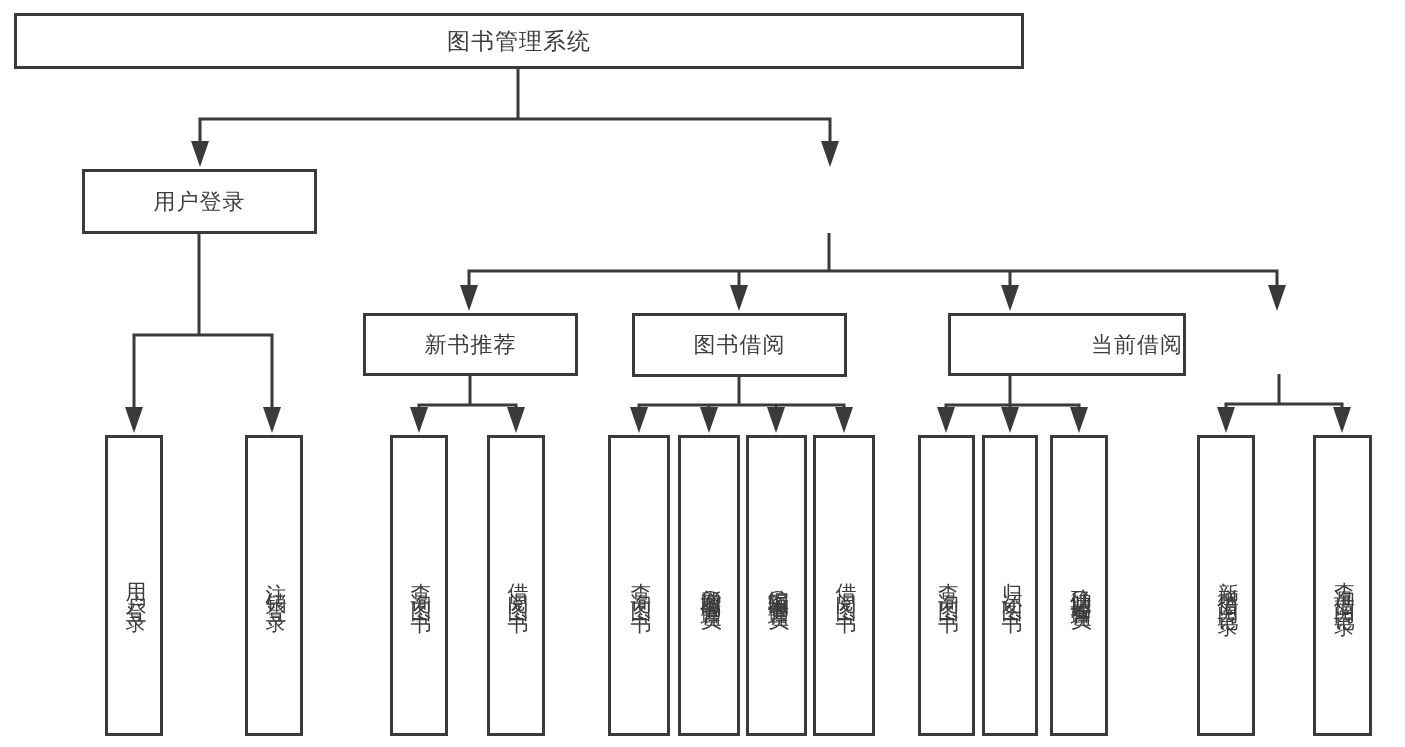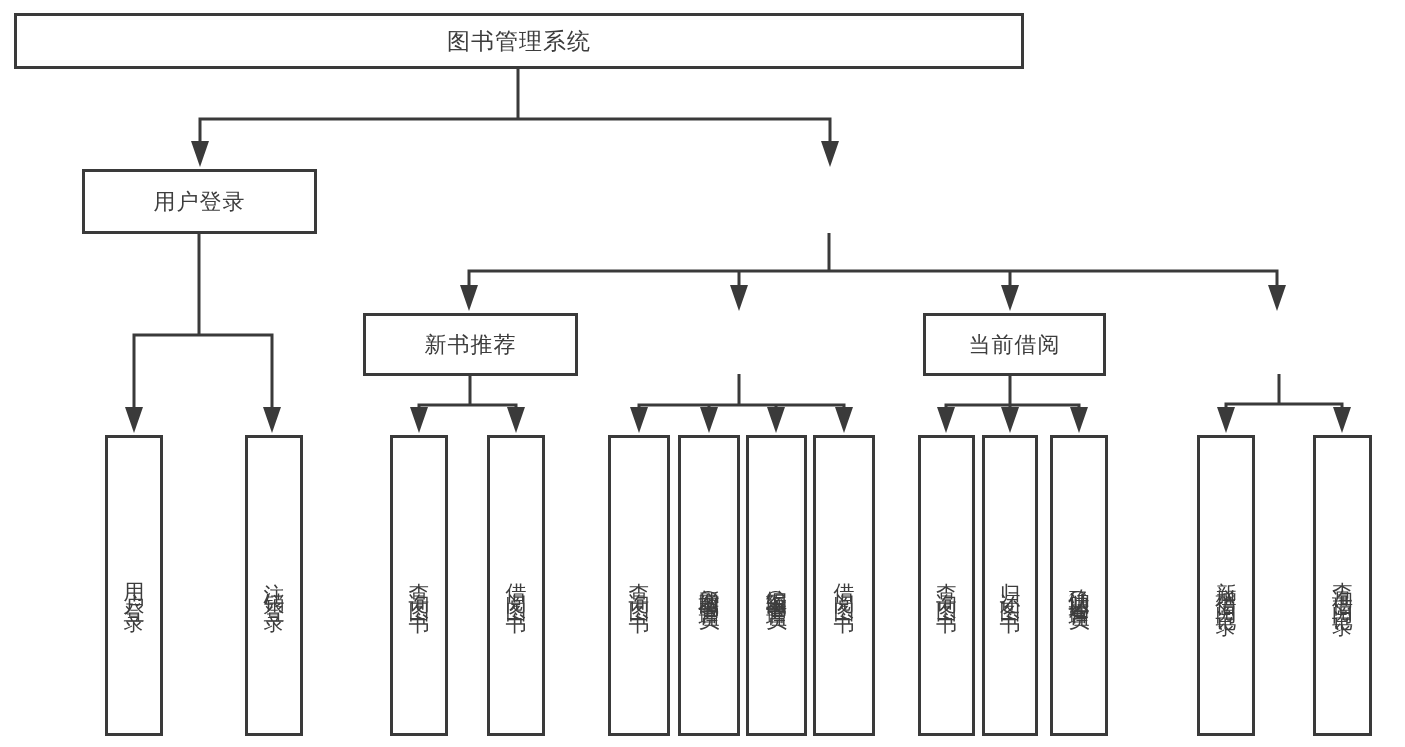--- a/index.html
+++ b/index.html
@@ -1,21 +1,21 @@
 <!DOCTYPE html>
 <html><head>
 <meta charset="utf-8">
 <style>
   html, body { margin: 0; padding: 0; background: #ffffff; }
   #stage {
     position: relative;
     width: 1405px;
     height: 747px;
     background: #ffffff;
-    font-family: Liberation Serif, serif;
+    font-family: Liberation Mono, monospace;
     overflow: hidden;
   }
   #wires {
     position: absolute;
     left: 0; top: 0;
     width: 1405px; height: 747px;
   }
   .box {
     position: absolute;
     box-sizing: border-box;
@@ -40,21 +40,21 @@
   }
   .ls4  { letter-spacing: 10px; }
   .ls6  { letter-spacing: 7px; }
   .lsL  { letter-spacing: 3px; }
   
   .n-root   { left: 14px;   top: 13px;  width: 1010px; height: 56px; }
   .n-login  { left: 82px;   top: 169px; width: 235px;  height: 65px; }
   .n-mgmt   { left: 712px;  top: 170px; width: 235px;  height: 64px; }
   .n-rec    { left: 363px;  top: 313px; width: 215px;  height: 63px; text-align: center; }
   .n-borrow { left: 632px;  top: 313px; width: 215px;  height: 64px; }
-  .n-cur    { left: 923px;  top: 313px; width: 183px;  height: 63px; }
+  .n-cur    { left: 948px;  top: 313px; width: 238px;  height: 63px; justify-content: flex-end; }
   .n-hist   { left: 1171px; top: 313px; width: 212px;  height: 63px; }
   .leaf { top: 435px; height: 301px; }
   .lf0  { left: 105px;  width: 58px; }
   .lf1  { left: 245px;  width: 58px; }
   .lf2  { left: 390px;  width: 58px; }
   .lf3  { left: 487px;  width: 58px; }
   .lf4  { left: 608px;  width: 62px; }
   .lf5  { left: 678px;  width: 62px; }
   .lf6  { left: 746px;  width: 61px; }
   .lf7  { left: 813px;  width: 62px; }
@@ -122,20 +122,23 @@
     <span class="h-label root-label">图书管理系统</span>
   </div>
 
   <div class="box n-login">
     <span class="h-label">用户登录</span>
   </div>
 
   <div class="box n-rec">
     <span class="h-label">新书推荐</span>
   </div>
+  <div class="box n-borrow">
+    <span class="h-label">图书借阅</span>
+  </div>
   <div class="box n-cur">
     <span class="h-label">当前借阅</span>
   </div>
 
   <div class="box leaf lf0">
     <span class="v-label ls4">用户登录</span>
   </div>
   <div class="box leaf lf1">
     <span class="v-label ls4">注销登录</span>
   </div>

